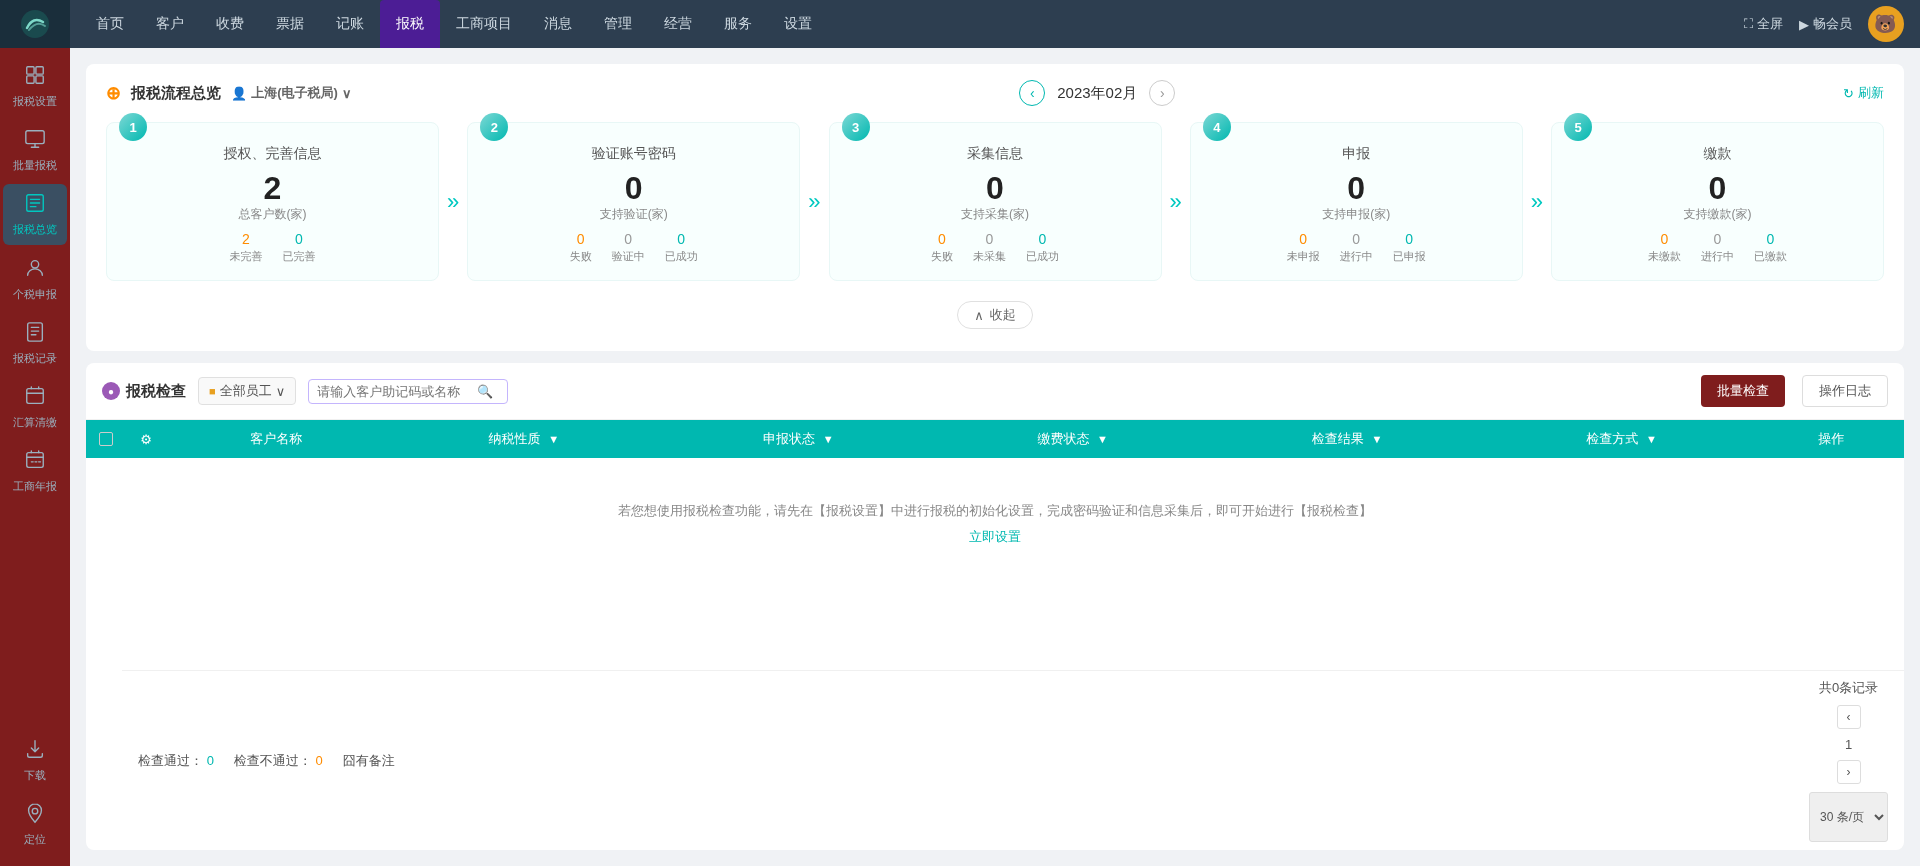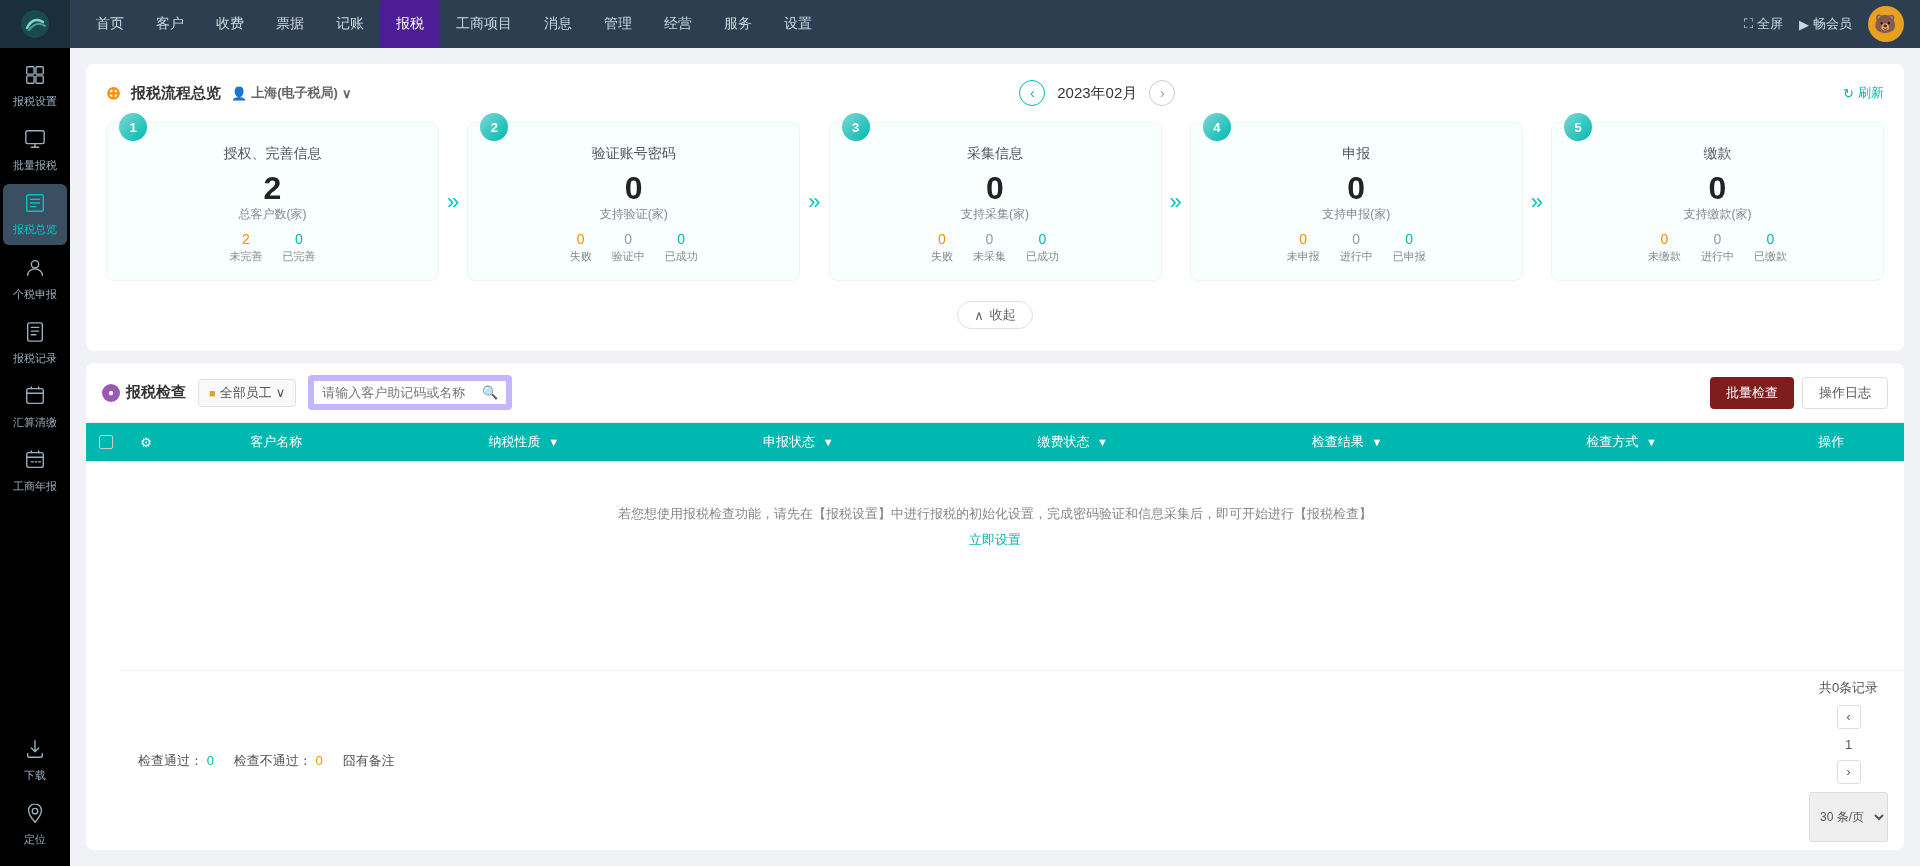--- a/index.html
+++ b/index.html
@@ -63,21 +63,21 @@
     
     .main-layout {
       display: flex;
       flex: 1;
       overflow: hidden;
     }
 
     
     .sidebar {
       width: 70px;
-      background: #000000;
+      background: #7f1d1d;
       display: flex;
       flex-direction: column;
       align-items: center;
       padding-top: 8px;
       gap: 4px;
       flex-shrink: 0;
     }
     .sidebar-item {
       width: 64px;
       display: flex;
@@ -265,21 +265,21 @@
       border-radius: 4px;
       padding: 4px 10px;
       font-size: 13px;
       color: #555;
       cursor: pointer;
       background: #f9f9f9;
     }
     .filter-tag .tag-icon { font-size: 11px; color: #e8a020; }
     .search-box {
       display: flex; align-items: center;
-      border: 6px solid #c4b5fd;
+      border: 1px solid #c4b5fd;
       border-radius: 4px;
       padding: 4px 8px;
       flex: 0 0 200px;
     }
     .search-box input {
       border: none; outline: none; font-size: 13px; color: #555; width: 160px; background: transparent;
     }
     .search-icon { color: #999; cursor: pointer; }
     .check-header-right { margin-left: auto; display: flex; gap: 8px; }
     .btn-batch {
@@ -292,20 +292,21 @@
       cursor: pointer;
     }
     .btn-log {
       background: #fff;
       color: #555;
       border: 1px solid #ddd;
       border-radius: 4px;
       padding: 6px 16px;
       font-size: 13px;
       cursor: pointer;
+      margin-left: 9px;
     }
 
     
     .table-wrap { flex: 1; overflow: auto; position: relative; }
     .check-table { width: 100%; border-collapse: collapse; }
     .check-table thead tr th {
       background: #00b8b0;
       color: #fff;
       padding: 10px 12px;
       font-size: 13px;

